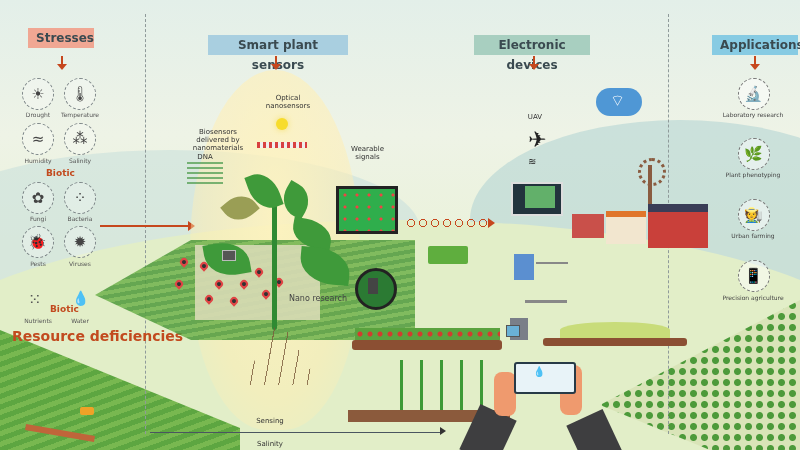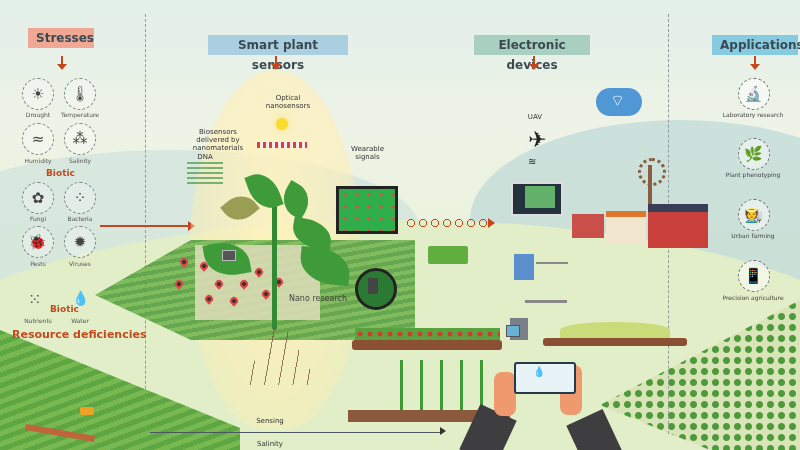--- a/index.html
+++ b/index.html
@@ -75,21 +75,21 @@
   <div class="icirc" style="left:64px;top:226px;">✹</div>
   <div class="ilbl" style="left:55px;top:260px;">Viruses</div>
 
   <div class="grp" style="left:50px;top:274px;margin-top:30px;">Biotic</div>
 
   <div class="abs" style="left:28px;top:290px;font-size:16px;color:#555;">⁙</div>
   <div class="ilbl" style="left:13px;top:317px;">Nutrients</div>
   <div class="abs" style="left:72px;top:290px;font-size:14px;color:#3a4550;">💧</div>
   <div class="ilbl" style="left:55px;top:317px;">Water</div>
 
-  <div class="grp" style="left:12px;top:328px;font-size:11px;">Resource deficiencies</div>
+  <div class="grp" style="left:12px;top:328px;font-size:14px;">Resource deficiencies</div>
 
   <div class="abs" style="left:100px;top:225px;width:90px;height:2px;background:#c6471d;"></div>
   <div class="abs" style="left:188px;top:221px;border-top:5px solid transparent;border-bottom:5px solid transparent;border-left:7px solid #c6471d;"></div>
 
   <div class="abs" style="left:190px;top:70px;width:170px;height:360px;border-radius:50% 50% 45% 45%;background:radial-gradient(ellipse at 50% 40%,rgba(255,243,190,.9),rgba(255,238,180,.55) 60%,rgba(255,238,180,0) 100%);"></div>
 
   <div class="abs" style="left:95px;top:240px;width:320px;height:100px;background:repeating-linear-gradient(170deg,#4f9a3c 0 4px,#6fb24c 4px 8px);clip-path:polygon(0 55%,30% 0,100% 0,100% 100%,30% 100%);opacity:.85;"></div>
   <div class="abs" style="left:195px;top:245px;width:125px;height:75px;background:#d8dcb5;clip-path:polygon(0 0,100% 0,100% 100%,0 100%);opacity:.9;"></div>
 
   <div class="pin" style="left:200px;top:262px;"></div>

